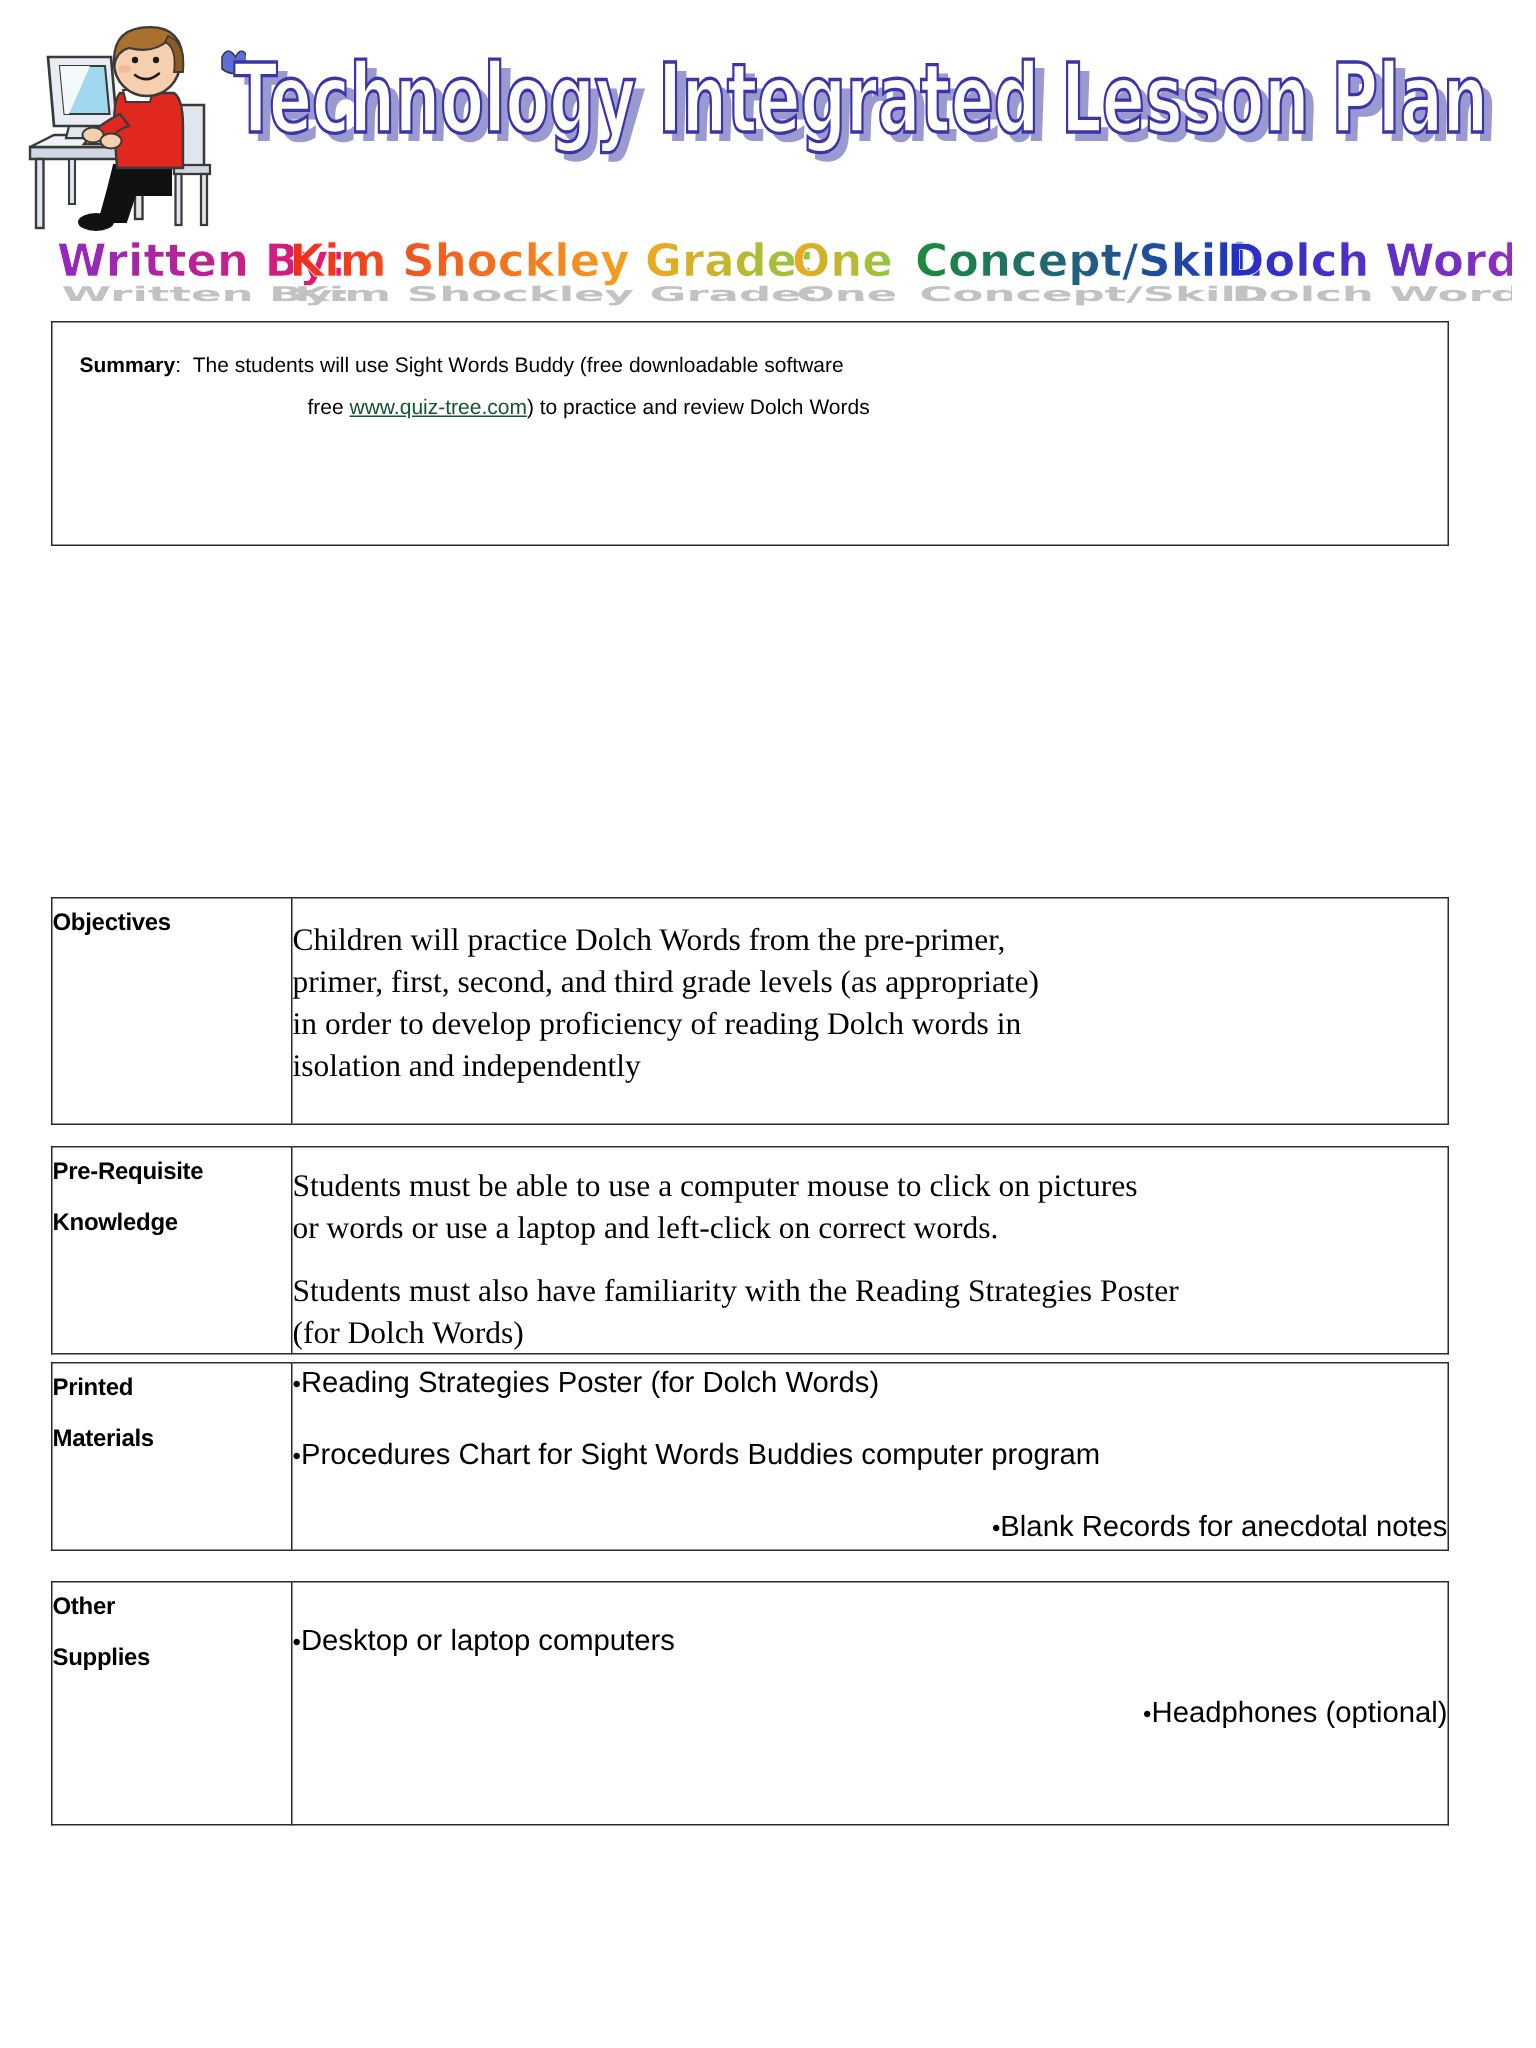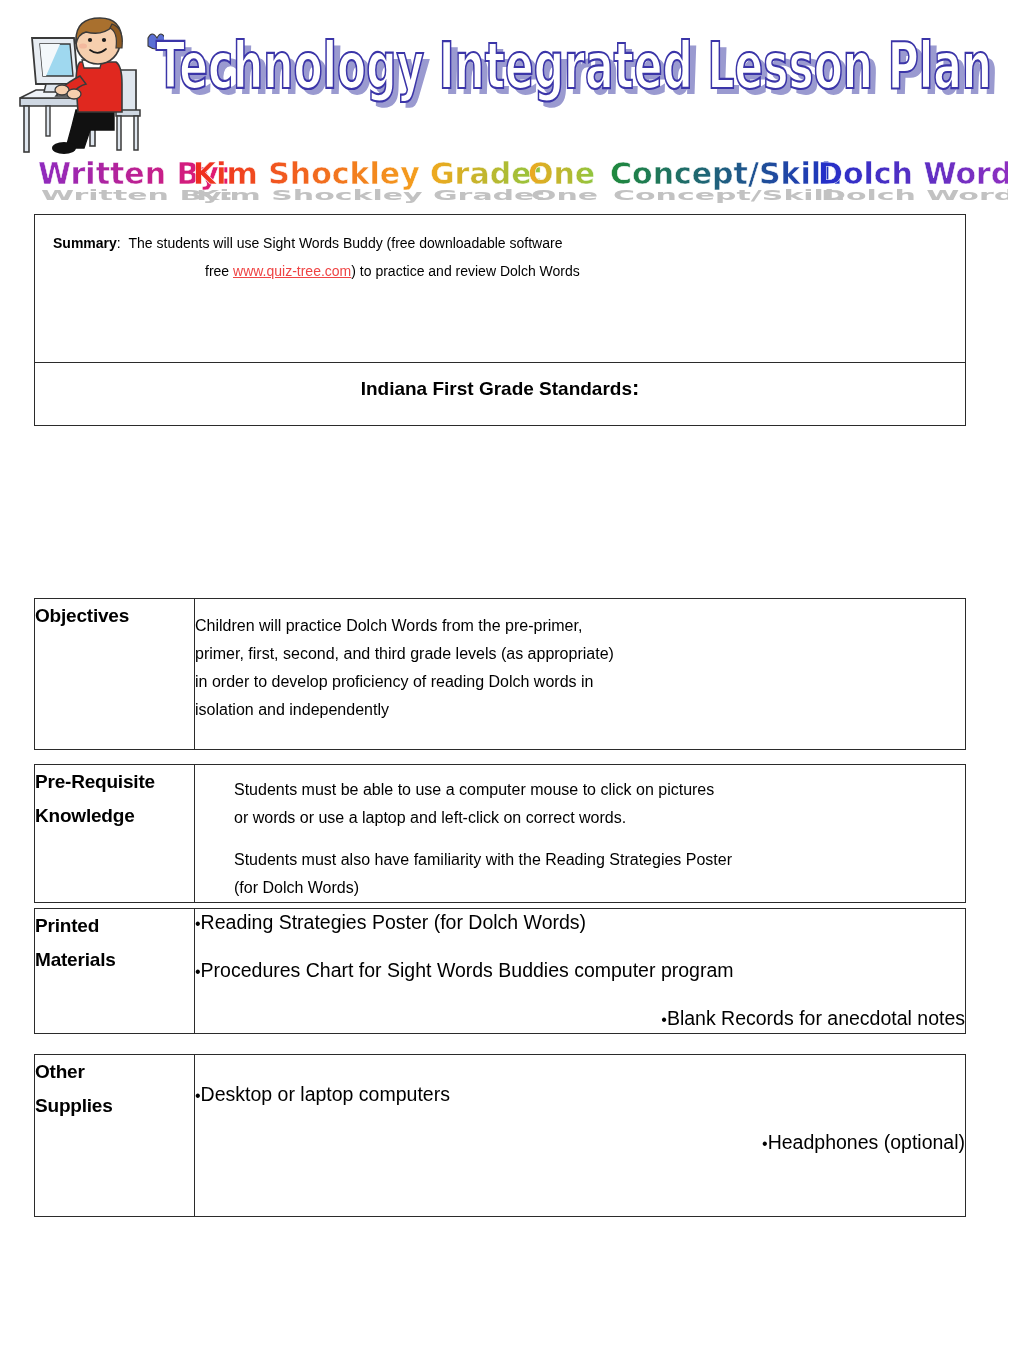--- a/index.html
+++ b/index.html
@@ -73,21 +73,21 @@
   .summary-line {
     font-size: 14px;
     line-height: 28px;
     white-space: nowrap;
   }
   .summary-label {
     font-weight: bold;
   }
   .summary-indent { padding-left: 152px; }
   .ext-link {
-    color: #ef4444;
+    color: #14532d;
     text-decoration: underline;
     margin-top: 36px;
   }
 
   
   #standards-table { top: 362px; }
   #standards-header-cell {
     height: 40px;
     text-align: center;
     font-weight: bold;
@@ -114,34 +114,35 @@
 
   
   .label-cell {
     width: 159px;
     padding: 0 6px 0 10px;
     text-align: left;
     vertical-align: middle;
   }
   .label-cell .lbl {
     font-weight: bold;
-    font-size: 19px;
+    font-size: 16px;
     line-height: 34px;
     letter-spacing: -0.2px;
     display: block;
   }
   .body-cell {
     padding: 10px 8px 8px 14px;
   }
   .body-line {
-    font-size: 16px;
+    font-size: 21px;
     line-height: 28px;
     white-space: nowrap;
-  }
-  .body-para { margin-bottom: 14px; margin-left: 39px; }
+    font-family: Liberation Serif, serif;
+  }
+  .body-para { margin-bottom: 14px; }
   .body-para:last-child { margin-bottom: 0; }
   .bullet-line {
     font-size: 19.5px;
     line-height: 26px;
     margin-bottom: 20px;
     white-space: nowrap;
   }
   .bullet-line:last-child { margin-bottom: 0; text-align: right; }
   .bullet-dot { font-size: 16px; }
 
@@ -285,25 +286,20 @@
       <div class="summary-line summary-indent">
         <span>free </span><a class="ext-link" href="#">www.quiz-tree.com</a><span>) to practice and review Dolch Words</span>
       </div>
     </td>
   </tr>
 </tbody>
   </table>
 
 <table class="doc-table" id="standards-table">
   <tbody>
-      <tr>
-    <td id="standards-header-cell">
-      <span>Indiana First Grade Standards</span><span class="colon">:</span>
-    </td>
-  </tr>
 </tbody>
   </table>
 
 <table class="doc-table" id="objectives-table">
   <tbody>
       <tr>
     <td class="label-cell">
       <span class="lbl">Objectives</span>
     </td>
     <td class="body-cell">

